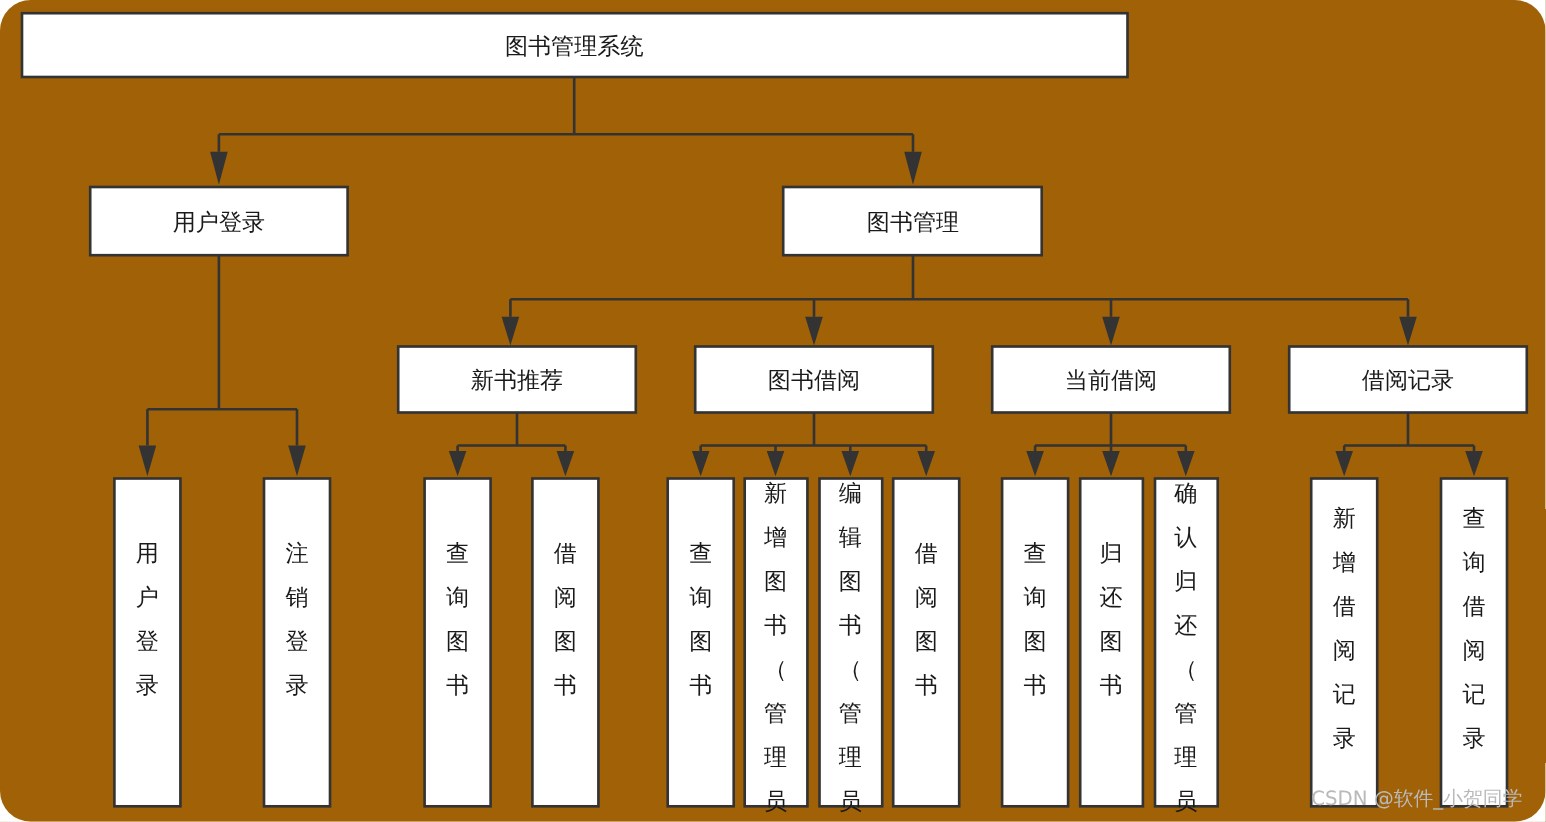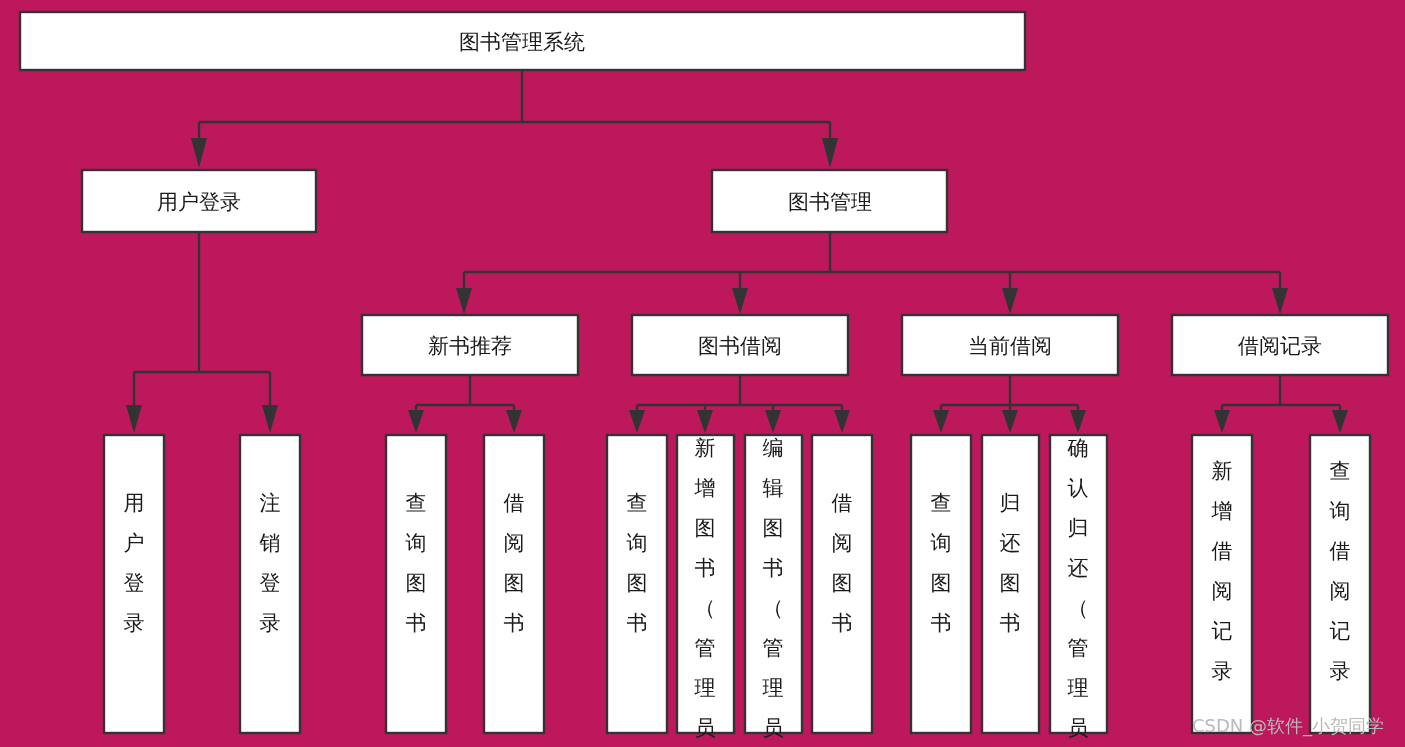--- a/index.html
+++ b/index.html
@@ -8,22 +8,23 @@
     padding: 0;
     background: #ffffff;
   }
   body {
     font-family: "DejaVu Sans", "Liberation Sans", sans-serif;
   }
   #diagram-root {
     position: relative;
     width: 1405px;
     height: 747px;
-    background: #be185d;
+    background: #a16207;
     overflow: hidden;
+    border-radius: 28px;
   }
   svg.diagram-canvas {
     position: absolute;
     left: 0;
     top: 0;
     width: 1405px;
     height: 747px;
     display: block;
   }
   .node-box {

